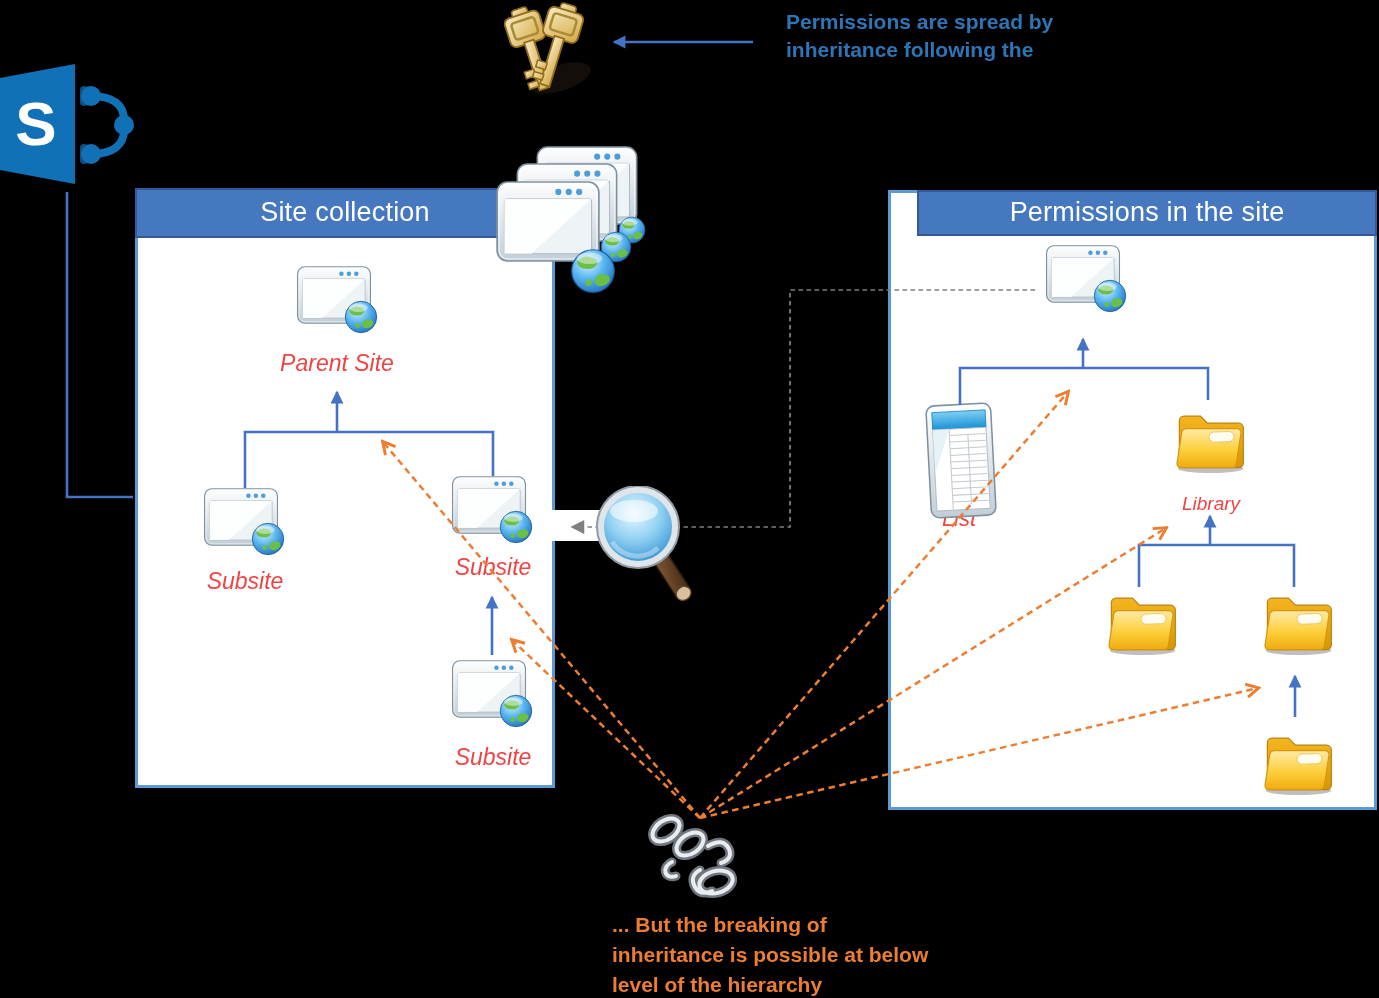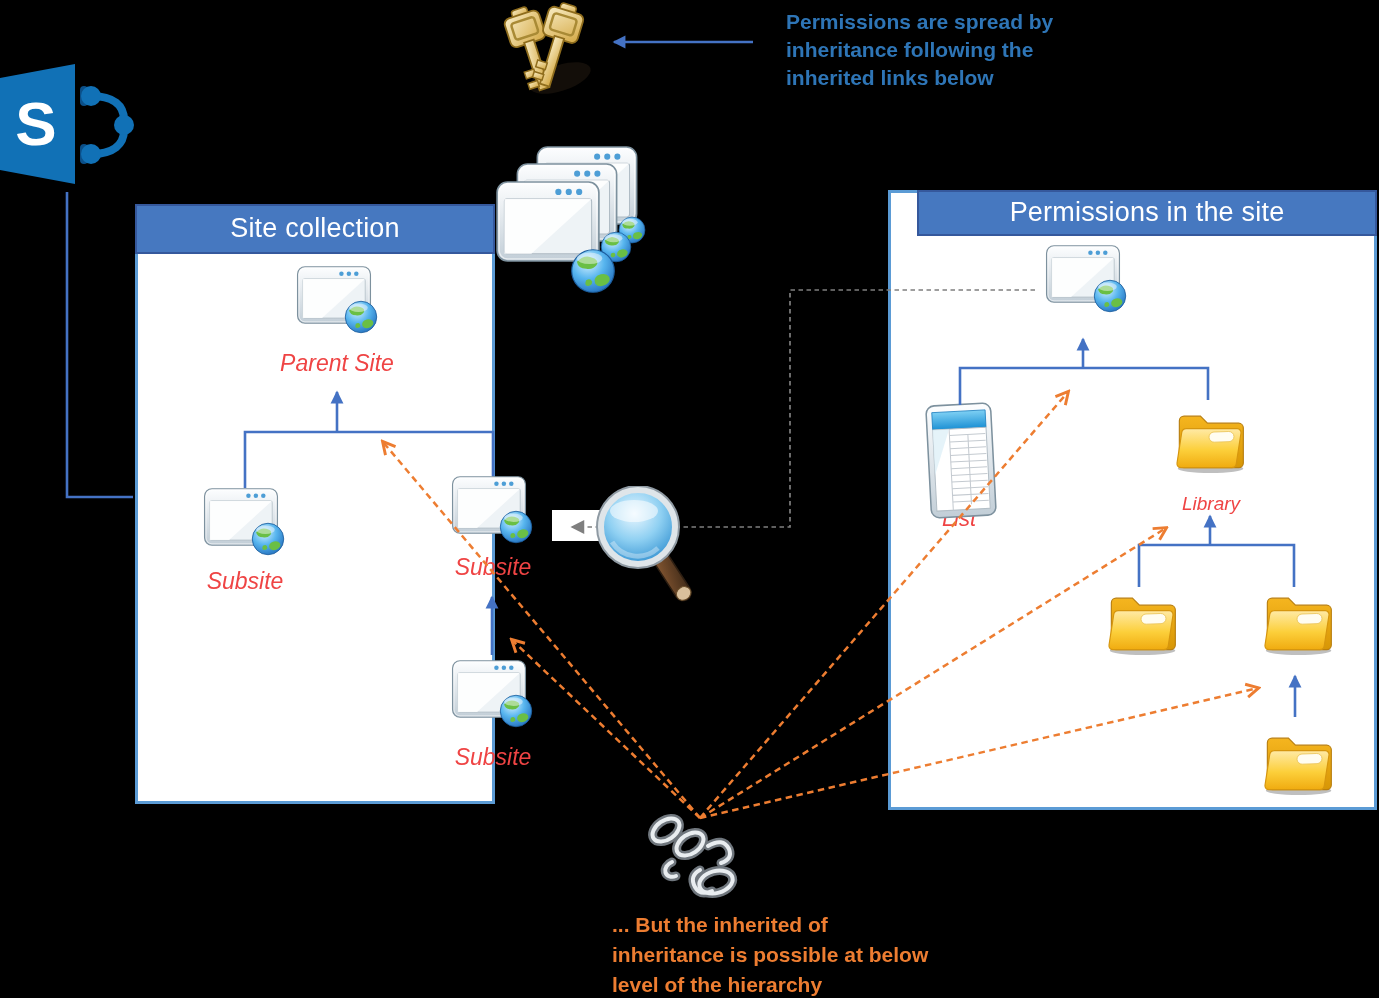--- a/index.html
+++ b/index.html
@@ -5,21 +5,21 @@
   html,body{margin:0;padding:0;background:#000;}
   #canvas{
     position:relative;width:1379px;height:998px;background:#000000;overflow:hidden;
     font-family:"Liberation Sans",sans-serif;
   }
   .panel{position:absolute;background:#ffffff;border:3px solid #5b9bd5;box-sizing:border-box;z-index:1;}
   .panel-header{
     position:absolute;left:-3px;right:-3px;top:-3px;background:#4678c0;border:2px solid #35589c;
     color:#ffffff;text-align:center;font-size:27px;letter-spacing:0.2px;z-index:2;
   }
-  #left-panel{left:135px;top:204px;width:360px;height:600px;}
+  #left-panel{left:135px;top:188px;width:420px;height:600px;}
   #left-panel .panel-header{height:46px;line-height:44px;}
   #right-panel{left:888px;top:190px;width:489px;height:620px;}
   #right-panel .panel-header{height:42px;line-height:40px;margin-left:29px;}
   .node-label{
     position:absolute;transform:translateX(-50%);white-space:nowrap;
     font-style:italic;color:#ef4444;font-size:23px;z-index:5;
   }
   .note{position:absolute;font-weight:bold;font-size:21px;z-index:5;white-space:nowrap;}
   #top-note{left:786px;top:8px;color:#2e75b6;line-height:28px;}
   #bottom-note{left:612px;top:910px;color:#ed7d31;line-height:30px;}
@@ -147,24 +147,23 @@
   <div class="node-label" style="left:337px;top:350px;">Parent Site</div>
   <div class="node-label" style="left:245px;top:568px;">Subsite</div>
   <div class="node-label" style="left:493px;top:554px;">Subsite</div>
   <div class="node-label" style="left:493px;top:744px;">Subsite</div>
   <div class="node-label" style="left:959px;top:506px;font-size:22px;">List</div>
   <div class="node-label" style="left:1211px;top:493px;font-size:19px;">Library</div>
 
   <div class="note" id="top-note">
     <div>Permissions are spread by</div>
     <div>inheritance following the</div>
-    <div>inherited links below</div>
   </div>
   <div class="note" id="bottom-note">
-    <div>... But the inherited of</div>
+    <div>... But the breaking of</div>
     <div>inheritance is possible at below</div>
     <div>level of the hierarchy</div>
   </div>
 
   <svg id="connector-layer" width="1379" height="998" viewBox="0 0 1379 998">
     <defs>
       <marker id="mBlue" viewBox="0 0 10 10" refX="8.5" refY="5" markerWidth="5.5" markerHeight="5.5" orient="auto">
         <path d="M0.5,0.5 L9.5,5 L0.5,9.5 z" fill="#4472c4"></path>
       </marker>
       <marker id="mGray" viewBox="0 0 10 10" refX="8.5" refY="5" markerWidth="9" markerHeight="9" orient="auto">

